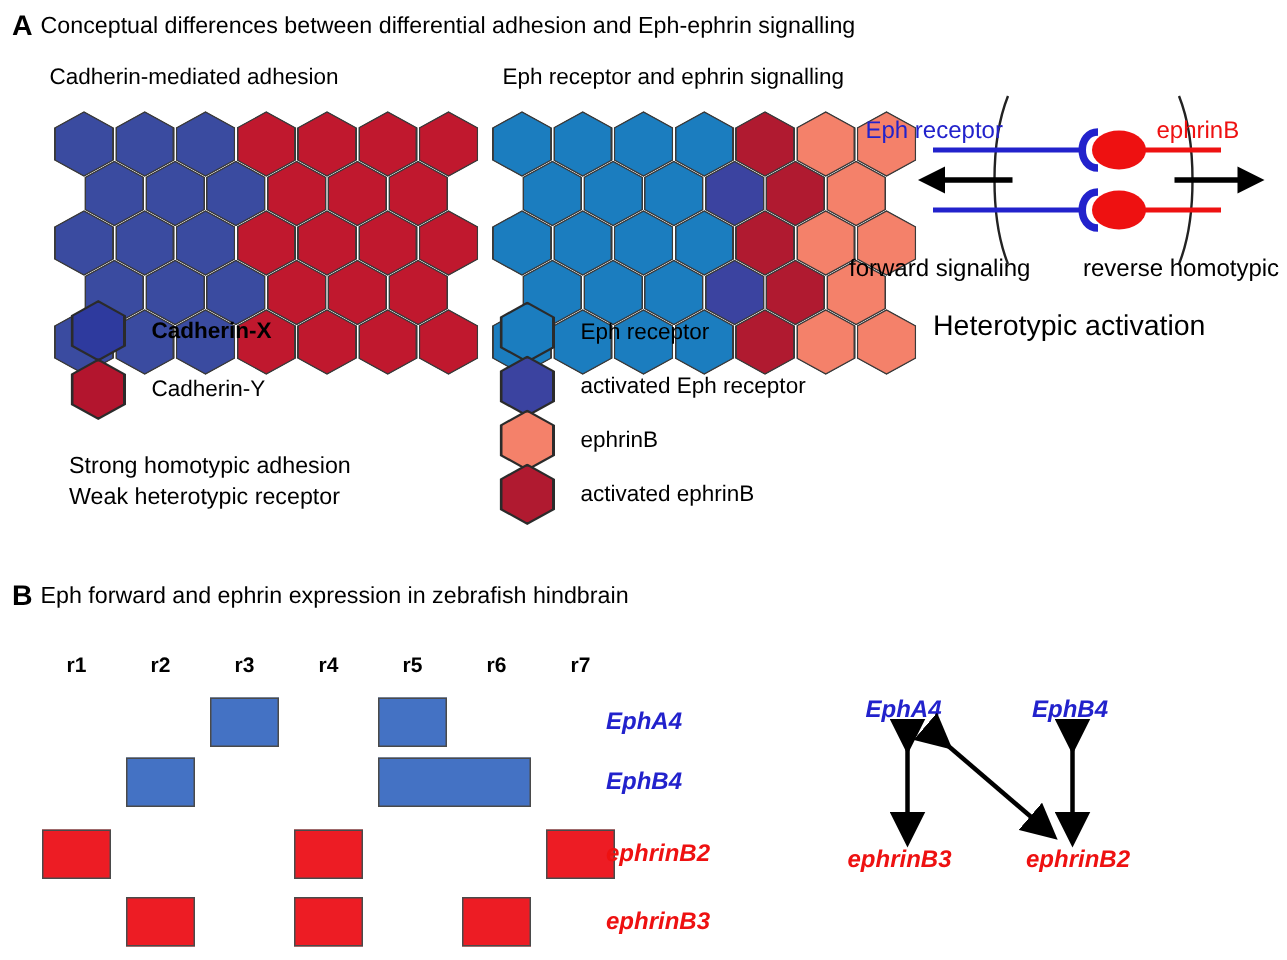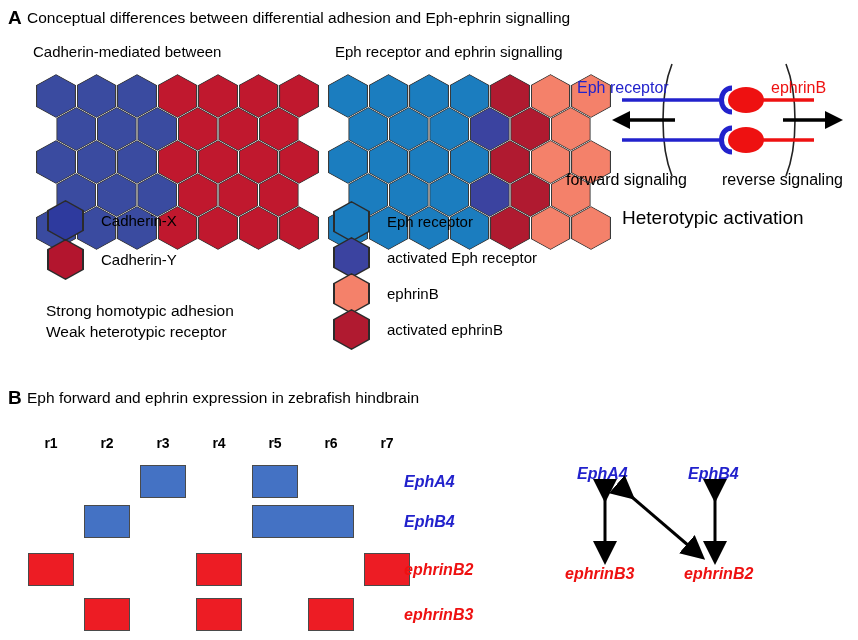--- a/index.html
+++ b/index.html
@@ -69,21 +69,21 @@
   .bar{position:absolute;box-sizing:border-box;border:1px solid #4a4a4a;}
   .rowlabel{position:absolute;font-size:16px;font-style:italic;font-weight:bold;white-space:nowrap;line-height:1;}
   .netlabel{position:absolute;font-size:16px;font-style:italic;font-weight:bold;white-space:nowrap;line-height:1;}
 </style>
 </head>
 <body>
 
 <div class="abs panel-letter" style="left:8px;top:8px;">A</div>
 <div class="abs panel-title" style="left:27px;top:10px;">Conceptual differences between differential adhesion and Eph-ephrin signalling</div>
 
-<div class="abs sub-title" style="left:33px;top:44px;">Cadherin-mediated between</div>
+<div class="abs sub-title" style="left:33px;top:44px;">Cadherin-mediated adhesion</div>
 <div class="abs sub-title" style="left:335px;top:44px;">Eph receptor and ephrin signalling</div>
 
 <div class="hexgrid" id="hexgrid-left" style="left:36px;top:74px;width:290px;height:115px;">
     <div class="hex" style="left: 0px; top: 0px; width: 40px; height: 44px;">
       <span class="outer"></span>
       <span class="fill" style="background: rgb(58, 75, 160);"></span>
     </div>
     <div class="hex" style="left: 40.5px; top: 0px; width: 40px; height: 44px;">
       <span class="outer"></span>
       <span class="fill" style="background: rgb(58, 75, 160);"></span>
@@ -341,21 +341,21 @@
     <div class="hex" style="left: 202.5px; top: 132px; width: 40px; height: 44px;">
       <span class="outer"></span>
       <span class="fill" style="background: rgb(244, 129, 106);"></span>
     </div>
     <div class="hex" style="left: 243px; top: 132px; width: 40px; height: 44px;">
       <span class="outer"></span>
       <span class="fill" style="background: rgb(244, 129, 106);"></span>
     </div>
   </div>
 
-<div class="legend-row" style="left:47px;top:200px;">
+<div class="legend-row" style="left:47px;top:200px;font-weight:bold;">
   <span class="legend-hex">
     <span class="outer"></span>
       <span class="fill" id="lg-a0" style="background: rgb(46, 58, 158);"></span>
   </span>
   <span class="legend-label">Cadherin-X</span>
 </div>
 <div class="legend-row" style="left:47px;top:239px;">
   <span class="legend-hex">
     <span class="outer"></span>
       <span class="fill" id="lg-a1" style="background: rgb(179, 21, 46);"></span>
@@ -417,21 +417,21 @@
 
   <g>
     <line x1="183" y1="60" x2="232" y2="60" stroke="#000" stroke-width="3.6"></line>
     <polygon points="243,60 225,51 225,69" fill="#000"></polygon>
   </g>
 </svg>
 
 <div class="sig-label" style="left:577px;top:80px;color:#2222CC;">Eph receptor</div>
 <div class="sig-label" style="left:771px;top:80px;color:#EE1111;">ephrinB</div>
 <div class="sig-caption" style="left:566px;top:172px;">forward signaling</div>
-<div class="sig-caption" style="left:722px;top:172px;">reverse signaling</div>
+<div class="sig-caption" style="left:722px;top:172px;">reverse homotypic</div>
 <div class="sig-caption" style="left:622px;top:208px;font-size:19px;">Heterotypic activation</div>
 
 <div class="abs panel-letter" style="left:8px;top:388px;">B</div>
 <div class="abs panel-title" style="left:27px;top:390px;">Eph forward and ephrin expression in zebrafish hindbrain</div>
 
 <div class="abs" id="rhombomere-labels" style="left:0;top:0;width:858px;height:640px;pointer-events:none;">
     <div class="rlabel" style="left: 23px; top: 436px; width: 56px;">r1</div>
     <div class="rlabel" style="left: 79px; top: 436px; width: 56px;">r2</div>
     <div class="rlabel" style="left: 135px; top: 436px; width: 56px;">r3</div>
     <div class="rlabel" style="left: 191px; top: 436px; width: 56px;">r4</div>

